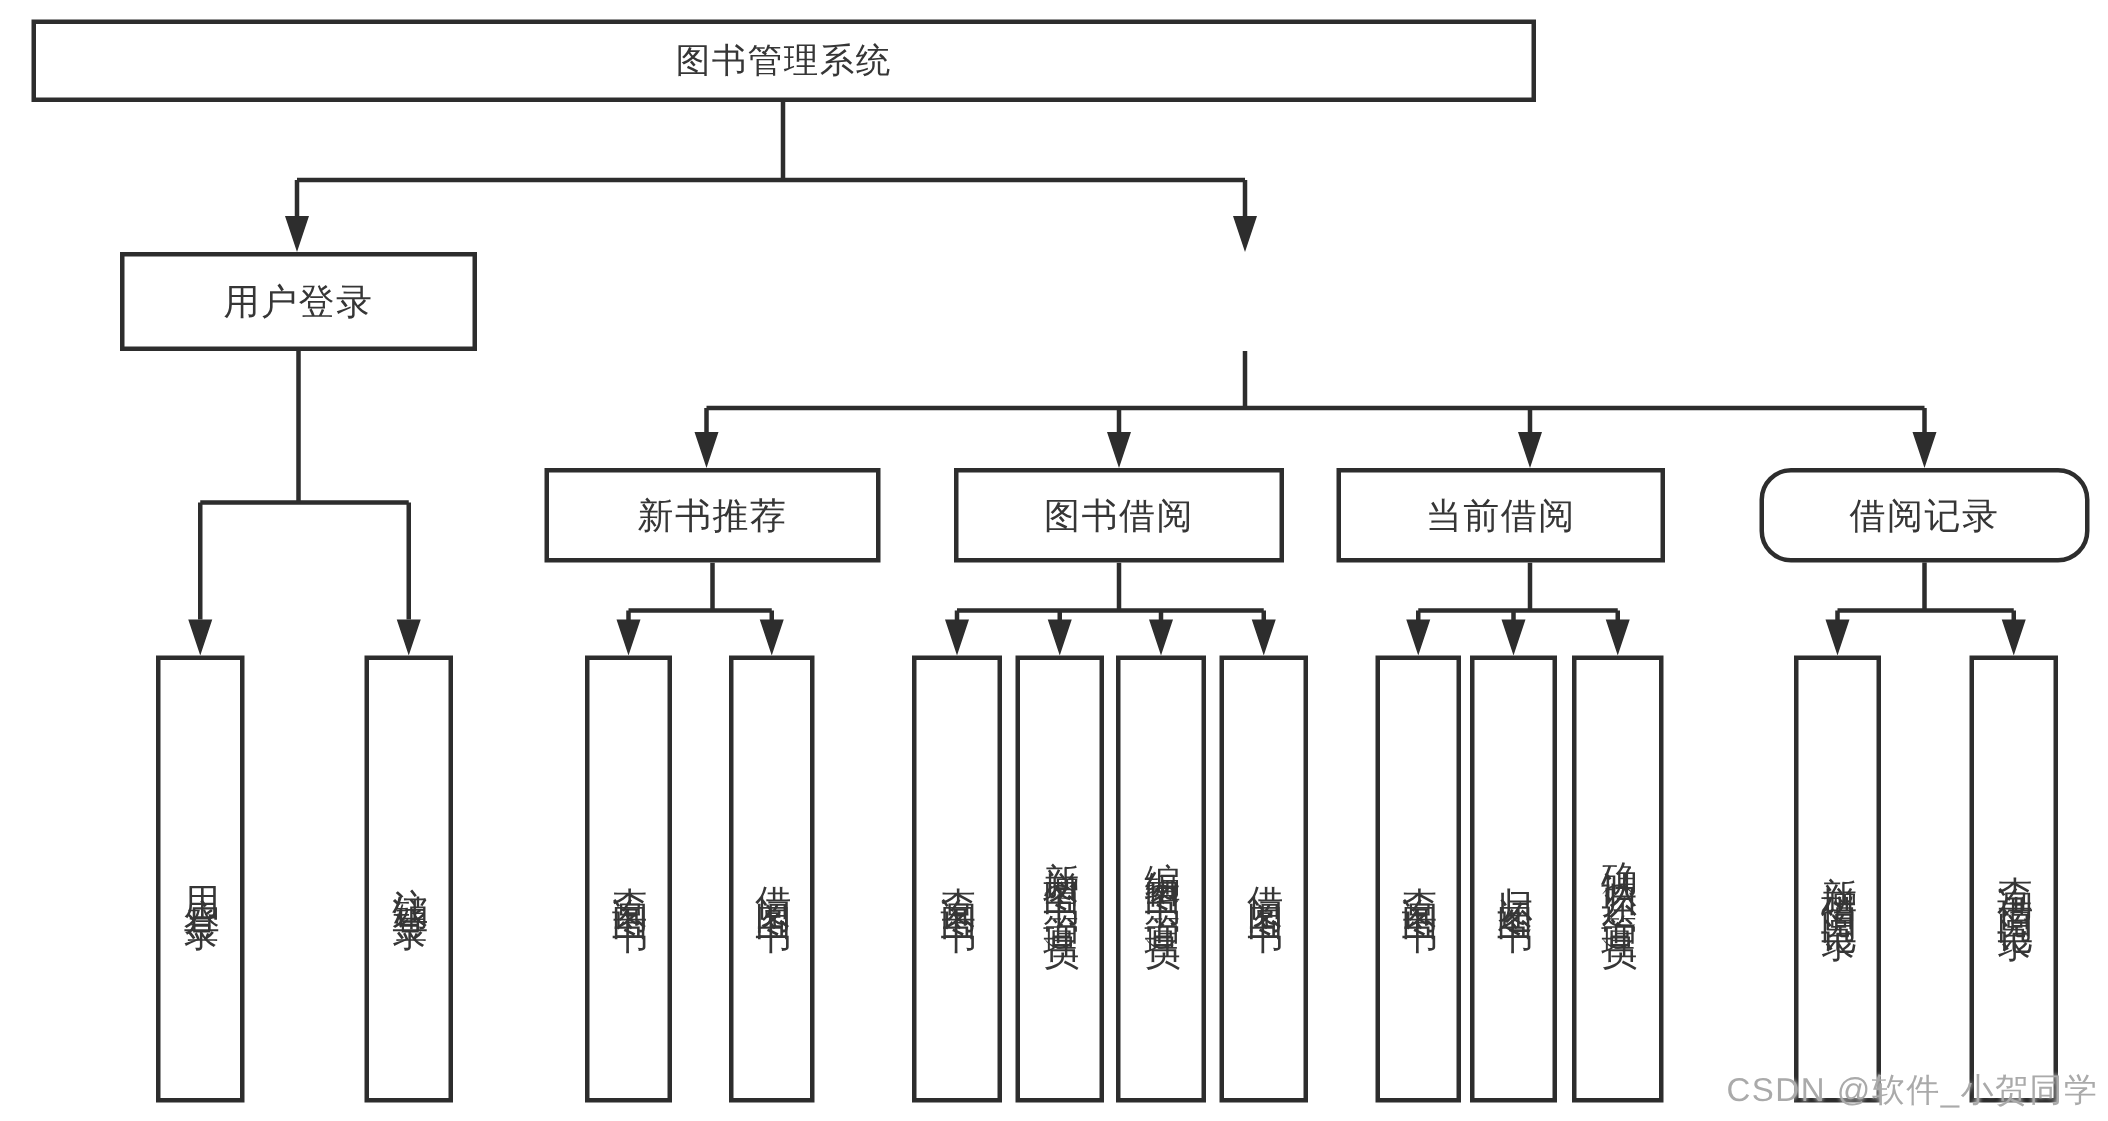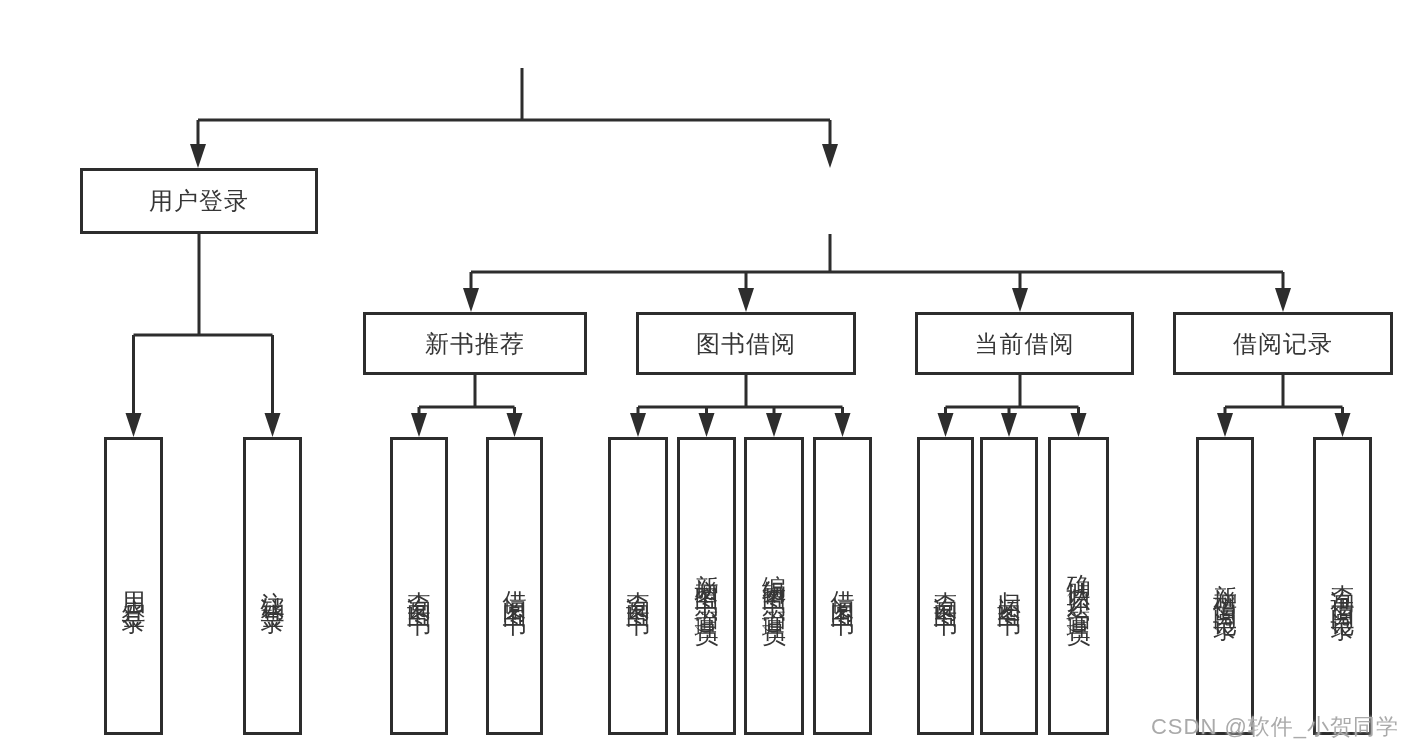--- a/index.html
+++ b/index.html
@@ -86,27 +86,28 @@
     <path d="M746 375 V407 M638 407 H842.5 M638 407 V415 M706.5 407 V415 M774 407 V415 M842.5 407 V415" stroke="#2d2d2d" stroke-width="3" fill="none"></path>
     <path d="M630 413 h16 l-8 24 z M698.5 413 h16 l-8 24 z M766 413 h16 l-8 24 z M834.5 413 h16 l-8 24 z" fill="#2d2d2d" stroke="none"></path>
 
     <path d="M1020 375 V407 M945.5 407 H1078.5 M945.5 407 V415 M1009 407 V415 M1078.5 407 V415" stroke="#2d2d2d" stroke-width="3" fill="none"></path>
     <path d="M937.5 413 h16 l-8 24 z M1001 413 h16 l-8 24 z M1070.5 413 h16 l-8 24 z" fill="#2d2d2d" stroke="none"></path>
 
     <path d="M1283 375 V407 M1225 407 H1342.5 M1225 407 V415 M1342.5 407 V415" stroke="#2d2d2d" stroke-width="3" fill="none"></path>
     <path d="M1217 413 h16 l-8 24 z M1334.5 413 h16 l-8 24 z" fill="#2d2d2d" stroke="none"></path>
   </svg>
 
+  <div class="node root" style="left:21px; top:13px; width:1003px; height:55px;">图书管理系统</div>
 
   <div class="node" style="left:80px; top:168px; width:238px; height:66px;">用户登录</div>
 
   <div class="node" style="left:363px; top:312px; width:224px; height:63px;">新书推荐</div>
   <div class="node" style="left:636px; top:312px; width:220px; height:63px;text-align:center;">图书借阅</div>
-  <div class="node" style="left:915px; top:312px; width:219px; height:63px;">当前借阅</div>
-  <div class="node" style="left:1173px; top:312px; width:220px; height:63px;">借阅记录</div>
+  <div class="node" style="left:891px; top:312px; width:219px; height:63px;">当前借阅</div>
+  <div class="node" style="left:1173px; top:312px; width:220px; height:63px;border-radius:21px;">借阅记录</div>
 
   <div class="vnode" style="left:104px; top:437px; width:59px; height:298px;">
     <span class="vtext">用户登录</span>
   </div>
   <div class="vnode" style="left:243px; top:437px; width:59px; height:298px;">
     <span class="vtext">注销登录</span>
   </div>
 
   <div class="vnode" style="left:390px; top:437px; width:58px; height:298px;">
     <span class="vtext">查询图书</span>

